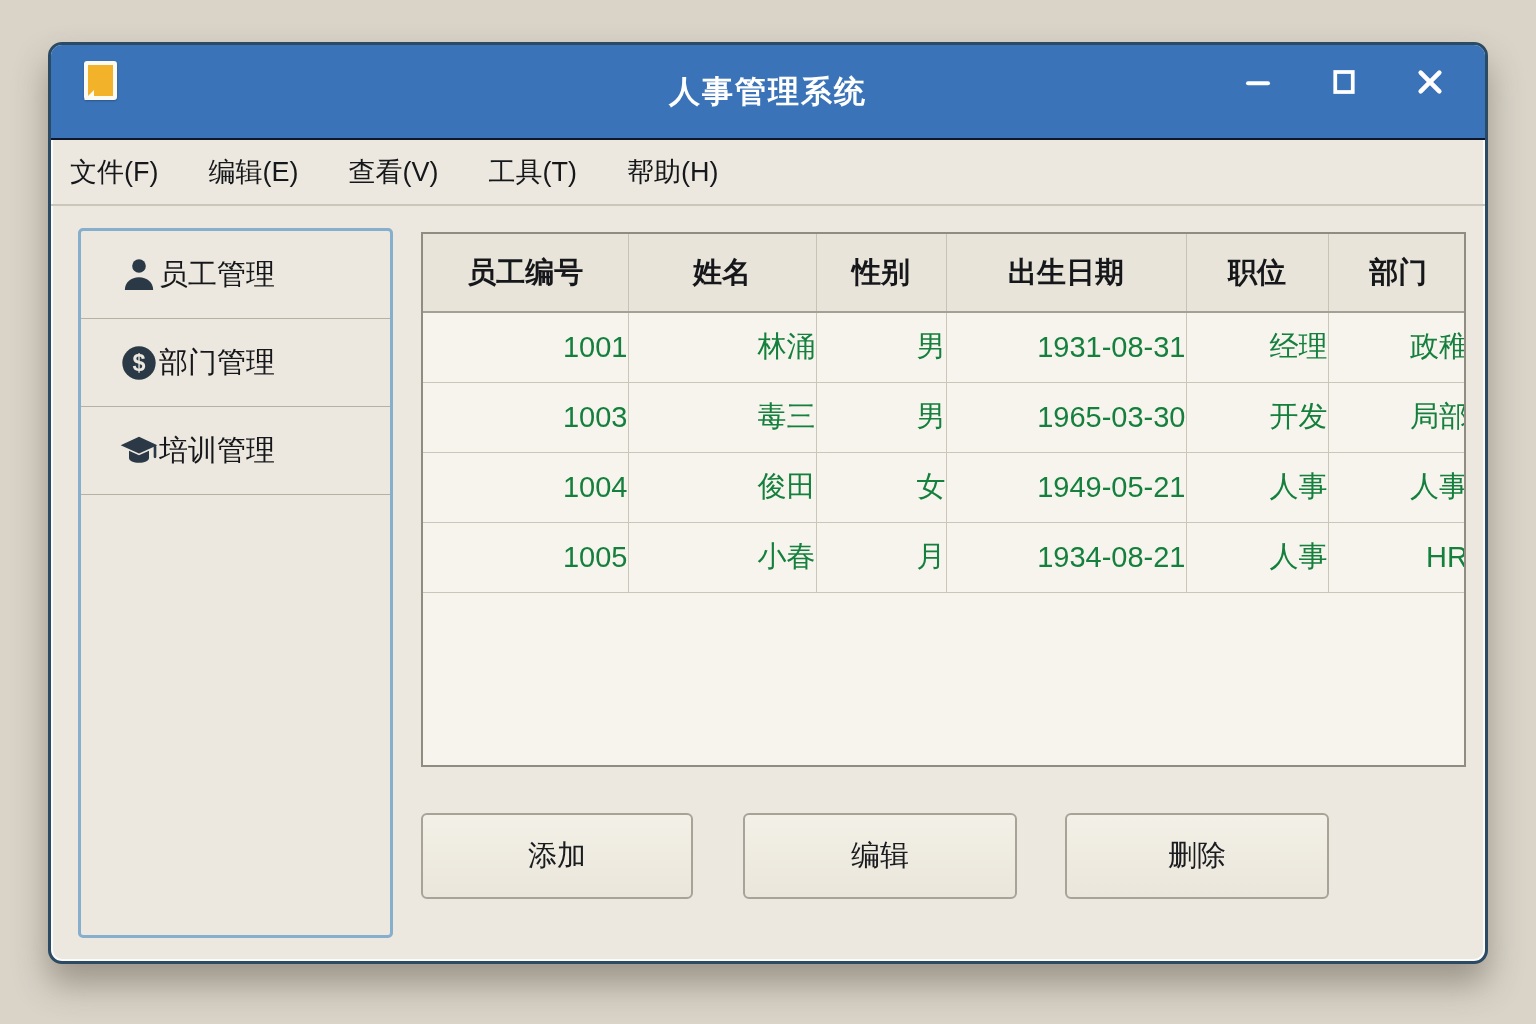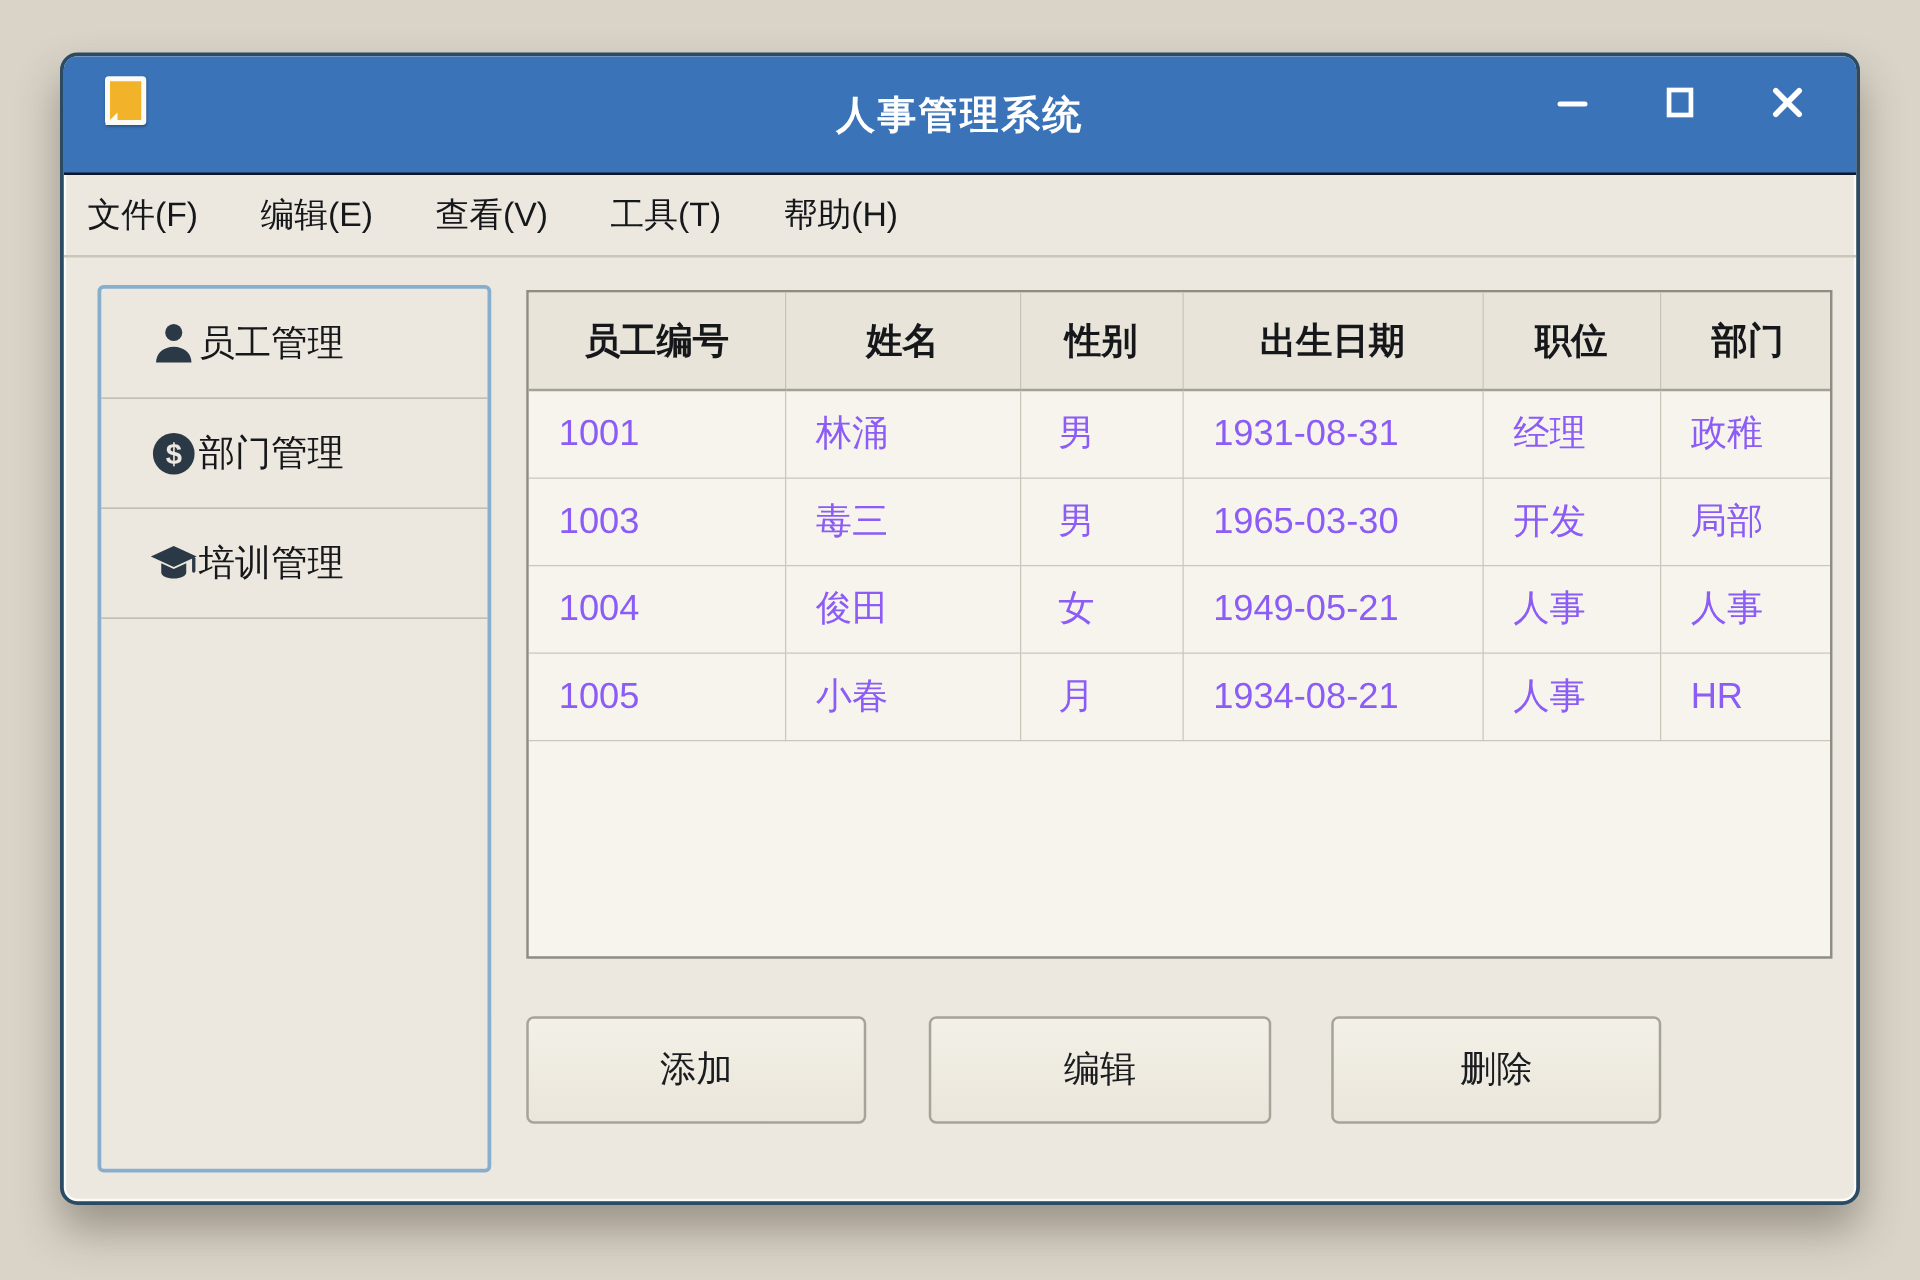--- a/index.html
+++ b/index.html
@@ -87,22 +87,22 @@
   col.c3{width:240px;} col.c4{width:142px;} col.c5{width:140px;}
   th {
     height:78px; background:#e8e4d9;
     border-bottom:2px solid #a3a096; border-right:1px solid #c8c3b7;
     font-size:29px; font-weight:600; color:#15171a; text-align:center;
   }
   th:last-child { border-right:none; }
   td {
     height:70px; background:#f7f4ee;
     border-bottom:1px solid #cbc6ba; border-right:1px solid #cbc6ba;
-    font-size:29px; color:#8b5cf6;
-    padding-left:24px; text-align:left;
+    font-size:29px; color:#15803d;
+    padding-left:24px; text-align:right;
   }
   td:last-child { border-right:none; }
   td.gender { padding-left:30px; }
   
   .actions { position:absolute; left:370px; top:607px; width:1045px; height:86px; }
   .act-btn {
     position:absolute; top:0; height:86px;
     background:linear-gradient(#f3f0e7,#eae6db);
     border:2px solid #a8a398; border-radius:6px;
     font-size:29px; color:#1a1c1f;

